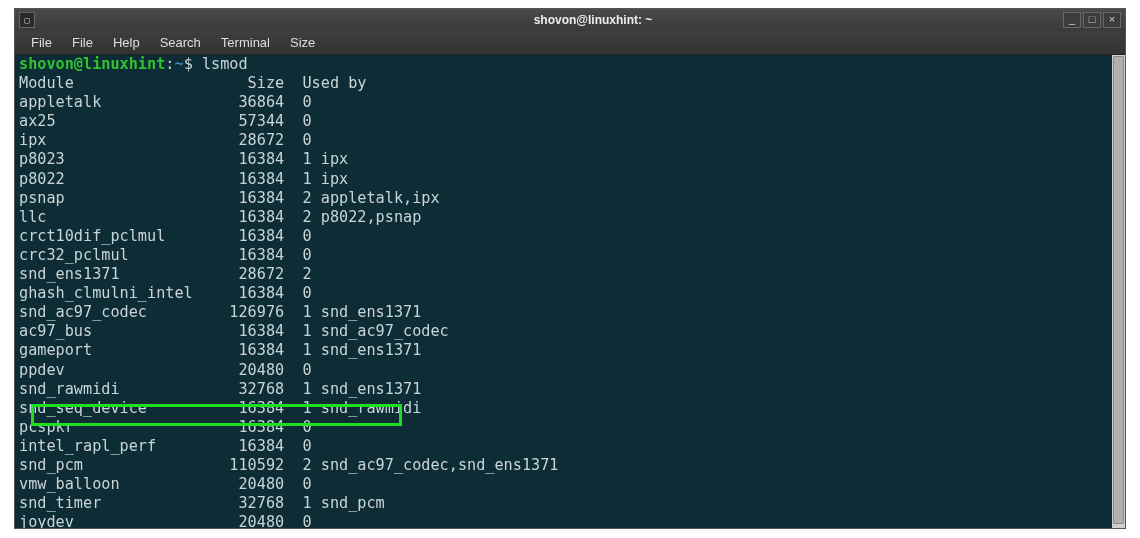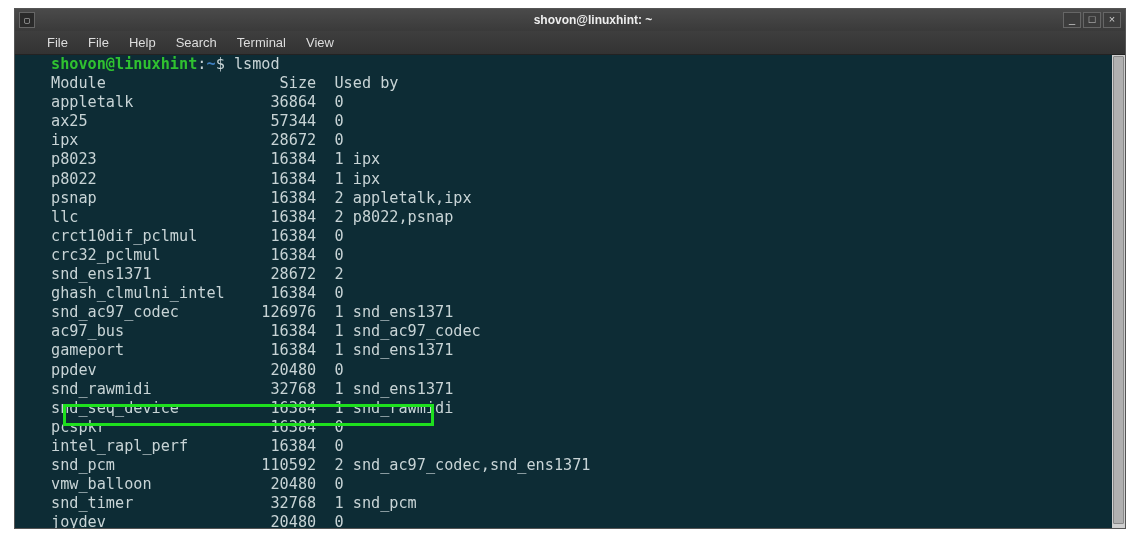--- a/index.html
+++ b/index.html
@@ -3,23 +3,23 @@
   <meta charset="utf-8">
   <style>
     * { margin: 0; padding: 0; box-sizing: border-box; }
     body { background: #fff; font-family: "DejaVu Sans Mono", "Liberation Mono", monospace; width: 1140px; height: 538px; overflow: hidden; }
     .window { position: relative; width: 1112px; height: 521px; margin: 8px 14px; background: #0d2c35; border: 1px solid #555; display: flex; flex-direction: column; }
     .titlebar { height: 22px; background: linear-gradient(to bottom, #4a4a4a, #3a3a3a); display: flex; align-items: center; padding: 0 4px; position: relative; }
     .titlebar-icon { width: 16px; height: 16px; background: #2a2a2a; border: 1px solid #666; margin-right: 6px; display: flex; align-items: center; justify-content: center; font-size: 9px; color: #ccc; }
     .titlebar-title { position: absolute; left: 50%; transform: translateX(-50%); font-size: 12px; font-weight: bold; color: #eee; font-family: sans-serif; margin-left: 23px; }
     .win-controls { margin-left: auto; display: flex; gap: 2px; }
     .win-btn { width: 18px; height: 16px; background: #3c3c3c; border: 1px solid #666; color: #ccc; font-size: 11px; line-height: 13px; text-align: center; cursor: pointer; font-family: sans-serif; }
-    .menubar { height: 24px; background: linear-gradient(to bottom, #3e3e3e, #333); display: flex; align-items: center; padding: 0 22px; gap: 0; border-bottom: 1px solid #222; }
+    .menubar { height: 24px; background: linear-gradient(to bottom, #3e3e3e, #333); display: flex; align-items: center; padding: 0 6px; gap: 0; border-bottom: 1px solid #222; }
     .menu-item { padding: 2px 10px; font-size: 13px; color: #ddd; cursor: pointer; font-family: sans-serif; }
-    .terminal-area { flex: 1; position: relative; overflow: hidden; margin-left: 32px; }
+    .terminal-area { flex: 1; position: relative; overflow: hidden; }
     .terminal { background: #0d2c35; color: #c8d4d6; font-size: 15.2px; line-height: 19.1px; padding: 0 4px; white-space: pre; letter-spacing: 0; height: 100%; }
     .prompt-user { color: #30c230; font-weight: bold; }
     .prompt-sep { color: #c8d4d6; }
     .prompt-path { color: #3f7fbf; font-weight: bold; }
     .prompt-dollar { color: #c8d4d6; }
     .cmd { color: #c8d4d6; }
     .scrollbar { position: absolute; right: 0; top: 0; width: 13px; height: 100%; background: #cfcfcf; }
     .scroll-thumb { position: absolute; right: 1px; top: 1px; width: 11px; height: 99%; background: #b0b0b0; border: 1px solid #888; border-radius: 1px; cursor: pointer; }
     .highlight-box { position: absolute; border: 3px solid #1ee01e; left: 16px; top: 349px; width: 371px; height: 22px; pointer-events: none; }
   </style>
@@ -35,21 +35,21 @@
       <div class="win-btn">□</div>
       <div class="win-btn">×</div>
     </div>
   </div>
   <div class="menubar">
     <div class="menu-item">File</div>
     <div class="menu-item">File</div>
     <div class="menu-item">Help</div>
     <div class="menu-item">Search</div>
     <div class="menu-item">Terminal</div>
-    <div class="menu-item">View</div>
+    <div class="menu-item">Size</div>
   </div>
   <div class="terminal-area">
     <div class="terminal" id="term"><span class="prompt-user">shovon@linuxhint</span><span class="prompt-sep">:</span><span class="prompt-path">~</span><span class="prompt-dollar">$ </span><span class="cmd">lsmod</span>
 Module                   Size  Used by
 appletalk               36864  0
 ax25                    57344  0
 ipx                     28672  0
 p8023                   16384  1 ipx
 p8022                   16384  1 ipx
 psnap                   16384  2 appletalk,ipx

